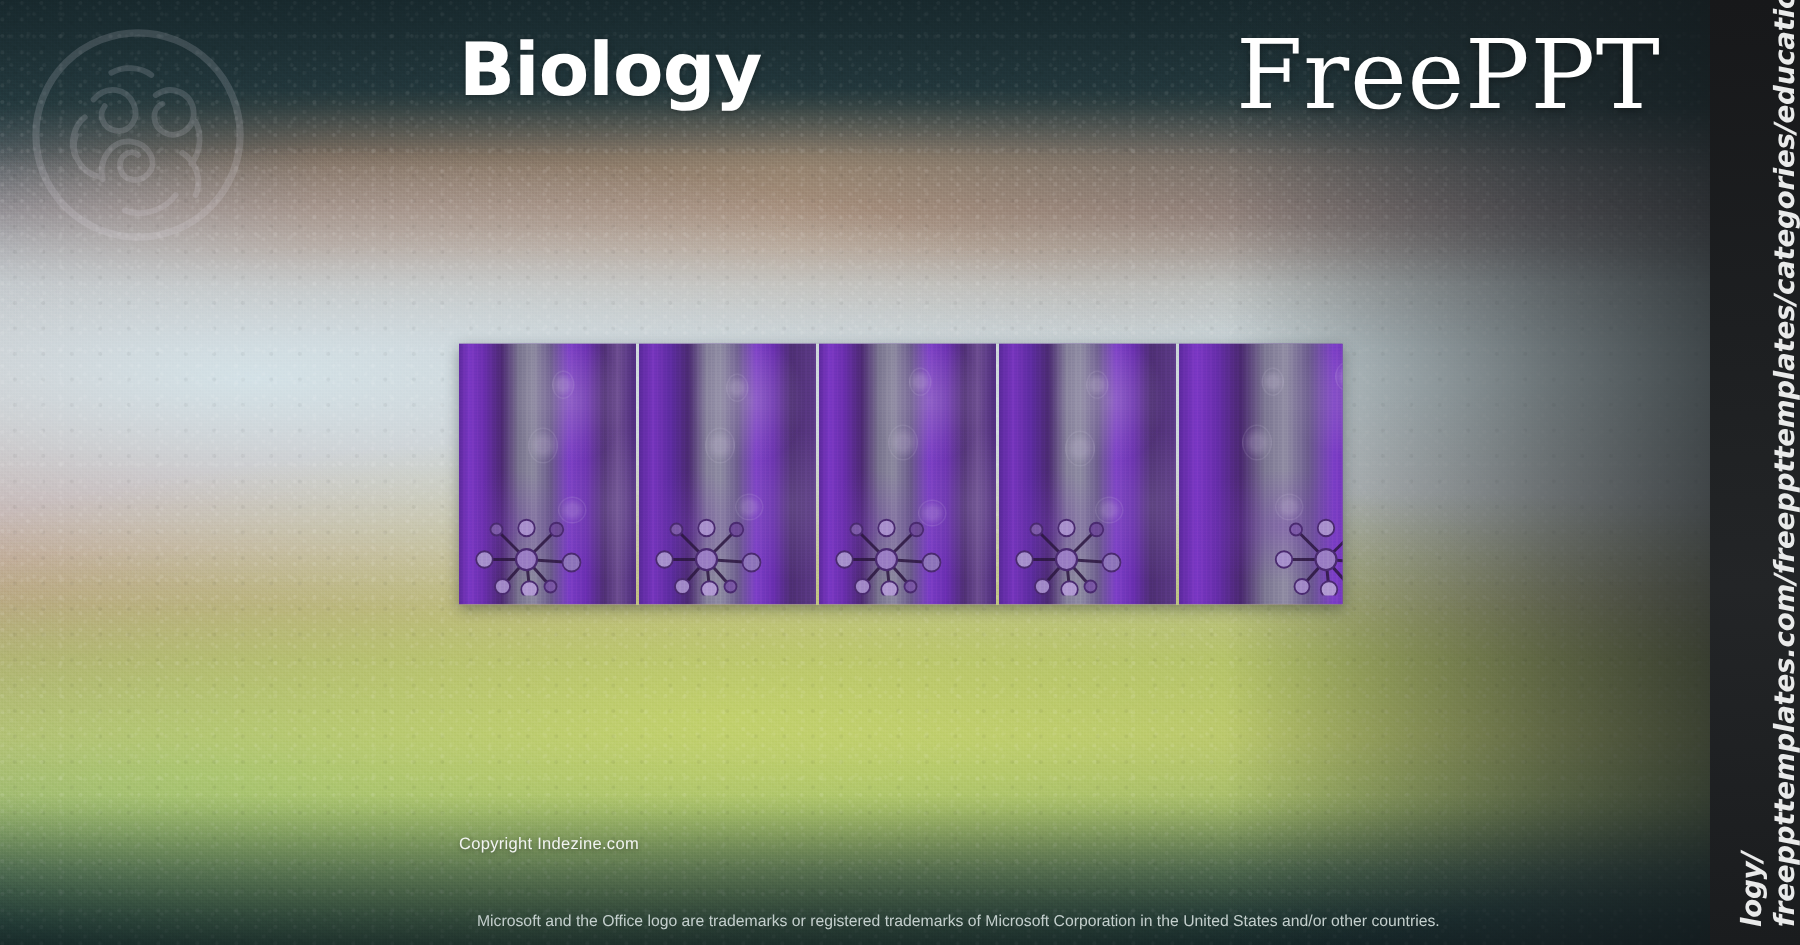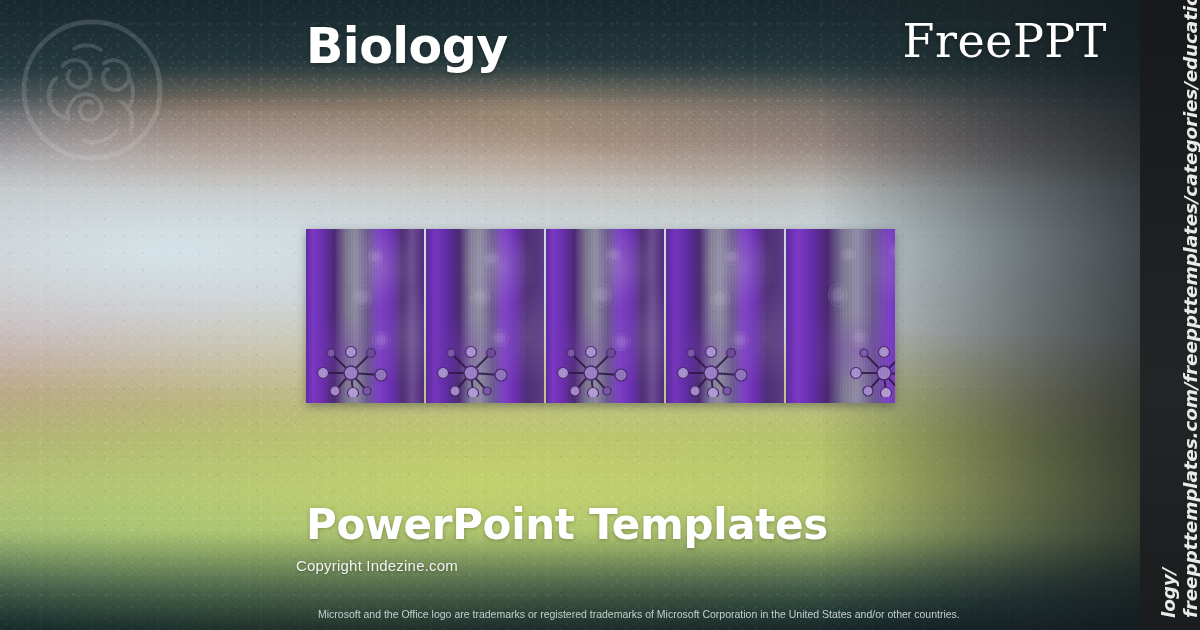--- a/index.html
+++ b/index.html
@@ -99,36 +99,36 @@
   
   .title{
     position:absolute;left:306px;top:18px;
     color:#ffffff;font-size:49px;font-weight:bold;letter-spacing:-0.5px;
     font-family:"DejaVu Sans","Liberation Sans",sans-serif;
     text-shadow:0 1px 4px rgba(0,0,0,.30);
     white-space:nowrap;
   }
   .brand{
     position:absolute;right:93px;top:14px;
-    color:#ffffff;font-size:46px;font-weight:normal;letter-spacing:0.5px;
+    color:#ffffff;font-size:64px;font-weight:normal;letter-spacing:0.5px;
     font-family:"DejaVu Serif","Liberation Serif",serif;
     text-shadow:0 1px 5px rgba(0,0,0,.35);
     white-space:nowrap;
     margin-left:28px;
   }
   .headline{
     position:absolute;left:306px;top:500px;
     color:#ffffff;font-size:42px;font-weight:bold;letter-spacing:-0.3px;
     font-family:"DejaVu Sans","Liberation Sans",sans-serif;
     text-shadow:0 1px 4px rgba(0,0,0,.28);
     white-space:nowrap;
   }
   .copyright{
-    position:absolute;left:296px;top:557px;
-    color:#f2f4f2;font-size:15px;font-weight:normal;letter-spacing:.2px;
+    position:absolute;left:306px;top:557px;
+    color:#f2f4f2;font-size:11px;font-weight:normal;letter-spacing:.2px;
     font-family:"Liberation Sans",sans-serif;
     text-shadow:0 1px 3px rgba(0,0,0,.35);
     white-space:nowrap;
   }
   .legal{
     position:absolute;left:306px;top:608px;
     color:#c4cfcd;font-size:10.5px;font-weight:normal;letter-spacing:0;
     font-family:"Liberation Sans",sans-serif;
     white-space:nowrap;
     padding-left:12px;
@@ -443,21 +443,20 @@
             <circle cx="52" cy="46" r="4" fill="#7a57a4" stroke="#4a2a70" stroke-width="1.2"></circle>
             <circle cx="38" cy="48" r="5.5" fill="#b19ad2" stroke="#4a2a70" stroke-width="1.2"></circle>
           </g>
         </svg>
       </div>
       <div class="strip-noise"></div>
     </div>
 
   </div>
 
-  <div class="headline">PowerPoint Templates</div>
   <div class="copyright">Copyright Indezine.com</div>
   <div class="legal">Microsoft and the Office logo are trademarks or registered trademarks of Microsoft Corporation in the United States and/or other countries.</div>
 
   <div class="sidebar">
     <div class="url line1">freeppttemplates.com/freeppttemplates/categories/education/bio</div>
     <div class="url line2">logy/</div>
   </div>
 
 </div>
 

